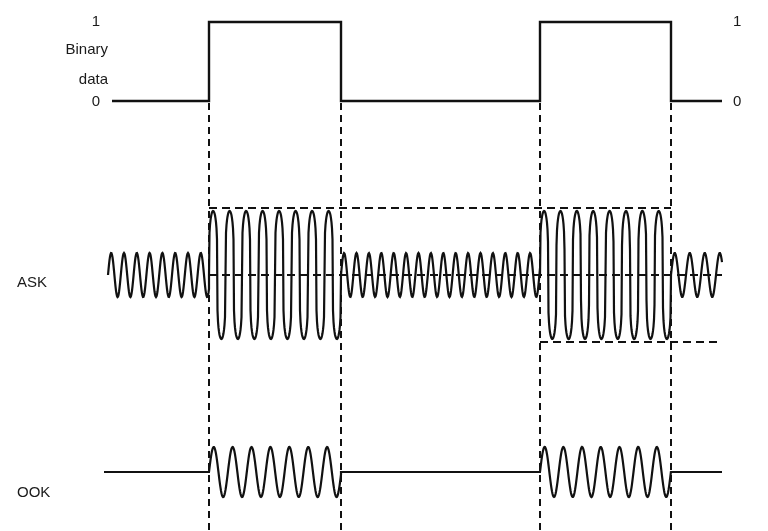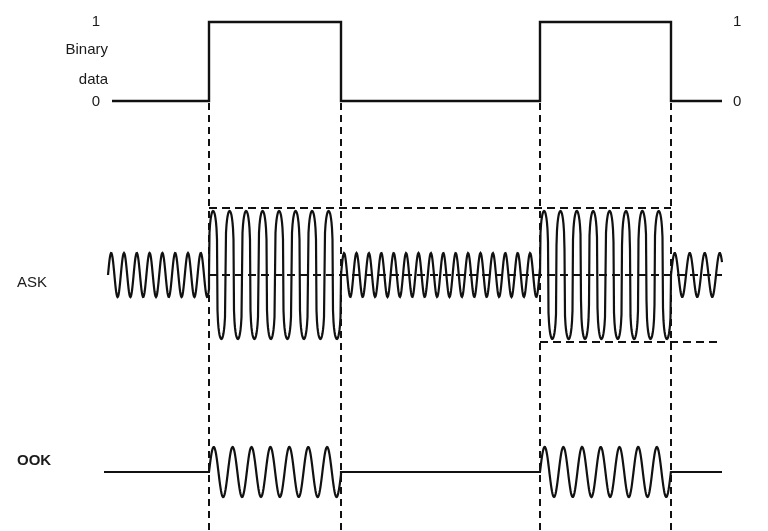--- a/index.html
+++ b/index.html
@@ -29,13 +29,13 @@
   <path id="ook-wave" fill="none" stroke="#111" stroke-width="2.2" d="M104 472 L209 472 L209.0 472.0 L209.5 467.9 L210.0 463.8 L210.5 460.0 L211.0 456.6 L211.5 453.5 L212.0 451.0 L212.5 449.0 L213.0 447.7 L213.5 447.1 L214.0 447.1 L214.5 447.8 L215.0 449.2 L215.5 451.2 L216.0 453.8 L216.5 456.9 L217.0 460.4 L217.5 464.2 L218.0 468.3 L218.5 472.4 L219.0 476.5 L219.5 480.6 L220.0 484.3 L220.5 487.7 L221.0 490.7 L221.5 493.2 L222.0 495.1 L222.5 496.4 L223.0 497.0 L223.5 496.9 L224.0 496.1 L224.5 494.6 L225.0 492.5 L225.5 489.9 L226.0 486.8 L226.5 483.2 L227.0 479.4 L227.5 475.3 L228.0 471.2 L228.5 467.0 L229.0 463.1 L229.5 459.3 L230.0 455.9 L230.5 453.0 L231.0 450.6 L231.5 448.7 L232.0 447.5 L232.5 447.0 L233.0 447.2 L233.5 448.1 L234.0 449.6 L234.5 451.7 L235.0 454.4 L235.5 457.6 L236.0 461.2 L236.5 465.0 L237.0 469.1 L237.5 473.2 L238.0 477.4 L238.5 481.3 L239.0 485.0 L239.5 488.4 L240.0 491.3 L240.5 493.7 L241.0 495.4 L241.5 496.5 L242.0 497.0 L242.5 496.8 L243.0 495.8 L243.5 494.2 L244.0 492.1 L244.5 489.3 L245.0 486.1 L245.5 482.5 L246.0 478.6 L246.5 474.5 L247.0 470.3 L247.5 466.2 L248.0 462.3 L248.5 458.6 L249.0 455.3 L249.5 452.5 L250.0 450.1 L250.5 448.4 L251.0 447.4 L251.5 447.0 L252.0 447.3 L252.5 448.3 L253.0 449.9 L253.5 452.2 L254.0 455.0 L254.5 458.3 L255.0 461.9 L255.5 465.8 L256.0 469.9 L256.5 474.1 L257.0 478.2 L257.5 482.1 L258.0 485.7 L258.5 489.0 L259.0 491.8 L259.5 494.1 L260.0 495.7 L260.5 496.7 L261.0 497.0 L261.5 496.6 L262.0 495.6 L262.5 493.9 L263.0 491.5 L263.5 488.7 L264.0 485.4 L264.5 481.7 L265.0 477.8 L265.5 473.7 L266.0 469.5 L266.5 465.4 L267.0 461.5 L267.5 457.9 L268.0 454.7 L268.5 451.9 L269.0 449.8 L269.5 448.2 L270.0 447.2 L270.5 447.0 L271.0 447.5 L271.5 448.6 L272.0 450.3 L272.5 452.7 L273.0 455.6 L273.5 459.0 L274.0 462.7 L274.5 466.6 L275.0 470.8 L275.5 474.9 L276.0 479.0 L276.5 482.8 L277.0 486.4 L277.5 489.6 L278.0 492.3 L278.5 494.4 L279.0 495.9 L279.5 496.8 L280.0 497.0 L280.5 496.5 L281.0 495.3 L281.5 493.4 L282.0 491.0 L282.5 488.1 L283.0 484.7 L283.5 480.9 L284.0 477.0 L284.5 472.8 L285.0 468.7 L285.5 464.6 L286.0 460.8 L286.5 457.2 L287.0 454.1 L287.5 451.5 L288.0 449.4 L288.5 447.9 L289.0 447.1 L289.5 447.0 L290.0 447.6 L290.5 448.9 L291.0 450.8 L291.5 453.3 L292.0 456.3 L292.5 459.7 L293.0 463.4 L293.5 467.5 L294.0 471.6 L294.5 475.7 L295.0 479.8 L295.5 483.6 L296.0 487.1 L296.5 490.2 L297.0 492.8 L297.5 494.8 L298.0 496.2 L298.5 496.9 L299.0 496.9 L299.5 496.3 L300.0 495.0 L300.5 493.0 L301.0 490.5 L301.5 487.4 L302.0 484.0 L302.5 480.2 L303.0 476.1 L303.5 472.0 L304.0 467.9 L304.5 463.8 L305.0 460.0 L305.5 456.6 L306.0 453.5 L306.5 451.0 L307.0 449.0 L307.5 447.7 L308.0 447.1 L308.5 447.1 L309.0 447.8 L309.5 449.2 L310.0 451.2 L310.5 453.8 L311.0 456.9 L311.5 460.4 L312.0 464.2 L312.5 468.3 L313.0 472.4 L313.5 476.5 L314.0 480.6 L314.5 484.3 L315.0 487.7 L315.5 490.7 L316.0 493.2 L316.5 495.1 L317.0 496.4 L317.5 497.0 L318.0 496.9 L318.5 496.1 L319.0 494.6 L319.5 492.5 L320.0 489.9 L320.5 486.8 L321.0 483.2 L321.5 479.4 L322.0 475.3 L322.5 471.2 L323.0 467.0 L323.5 463.1 L324.0 459.3 L324.5 455.9 L325.0 453.0 L325.5 450.6 L326.0 448.7 L326.5 447.5 L327.0 447.0 L327.5 447.2 L328.0 448.1 L328.5 449.6 L329.0 451.7 L329.5 454.4 L330.0 457.6 L330.5 461.2 L331.0 465.0 L331.5 469.1 L332.0 473.2 L332.5 477.4 L333.0 481.3 L333.5 485.0 L334.0 488.4 L334.5 491.3 L335.0 493.7 L335.5 495.4 L336.0 496.5 L336.5 497.0 L337.0 496.8 L337.5 495.8 L338.0 494.2 L338.5 492.1 L339.0 489.3 L339.5 486.1 L340.0 482.5 L340.5 478.6 L341.0 474.5 L341 472 L540 472 L540.0 472.0 L540.5 467.8 L541.0 463.8 L541.5 459.9 L542.0 456.4 L542.5 453.4 L543.0 450.9 L543.5 448.9 L544.0 447.6 L544.5 447.0 L545.0 447.1 L545.5 448.0 L546.0 449.4 L546.5 451.6 L547.0 454.2 L547.5 457.4 L548.0 461.0 L548.5 465.0 L549.0 469.1 L549.5 473.3 L550.0 477.4 L550.5 481.4 L551.0 485.2 L551.5 488.5 L552.0 491.4 L552.5 493.8 L553.0 495.5 L553.5 496.6 L554.0 497.0 L554.5 496.7 L555.0 495.7 L555.5 494.0 L556.0 491.7 L556.5 488.8 L557.0 485.5 L557.5 481.8 L558.0 477.8 L558.5 473.7 L559.0 469.5 L559.5 465.4 L560.0 461.4 L560.5 457.8 L561.0 454.5 L561.5 451.8 L562.0 449.6 L562.5 448.1 L563.0 447.2 L563.5 447.0 L564.0 447.5 L564.5 448.8 L565.0 450.6 L565.5 453.1 L566.0 456.1 L566.5 459.6 L567.0 463.4 L567.5 467.4 L568.0 471.6 L568.5 475.8 L569.0 479.8 L569.5 483.7 L570.0 487.2 L570.5 490.3 L571.0 492.9 L571.5 494.9 L572.0 496.3 L572.5 496.9 L573.0 496.9 L573.5 496.2 L574.0 494.7 L574.5 492.7 L575.0 490.0 L575.5 486.9 L576.0 483.3 L576.5 479.4 L577.0 475.3 L577.5 471.2 L578.0 467.0 L578.5 463.0 L579.0 459.2 L579.5 455.8 L580.0 452.8 L580.5 450.4 L581.0 448.6 L581.5 447.5 L582.0 447.0 L582.5 447.3 L583.0 448.2 L583.5 449.8 L584.0 452.0 L584.5 454.8 L585.0 458.1 L585.5 461.8 L586.0 465.8 L586.5 469.9 L587.0 474.1 L587.5 478.2 L588.0 482.2 L588.5 485.9 L589.0 489.2 L589.5 492.0 L590.0 494.2 L590.5 495.8 L591.0 496.7 L591.5 497.0 L592.0 496.5 L592.5 495.4 L593.0 493.6 L593.5 491.2 L594.0 488.2 L594.5 484.8 L595.0 481.0 L595.5 477.0 L596.0 472.8 L596.5 468.7 L597.0 464.6 L597.5 460.7 L598.0 457.1 L598.5 454.0 L599.0 451.3 L599.5 449.3 L600.0 447.8 L600.5 447.1 L601.0 447.1 L601.5 447.7 L602.0 449.1 L602.5 451.1 L603.0 453.7 L603.5 456.8 L604.0 460.3 L604.5 464.2 L605.0 468.2 L605.5 472.4 L606.0 476.6 L606.5 480.6 L607.0 484.4 L607.5 487.9 L608.0 490.9 L608.5 493.4 L609.0 495.2 L609.5 496.5 L610.0 497.0 L610.5 496.8 L611.0 495.9 L611.5 494.4 L612.0 492.2 L612.5 489.5 L613.0 486.2 L613.5 482.6 L614.0 478.6 L614.5 474.5 L615.0 470.3 L615.5 466.2 L616.0 462.2 L616.5 458.5 L617.0 455.2 L617.5 452.3 L618.0 450.0 L618.5 448.3 L619.0 447.3 L619.5 447.0 L620.0 447.4 L620.5 448.5 L621.0 450.2 L621.5 452.6 L622.0 455.5 L622.5 458.8 L623.0 462.6 L623.5 466.6 L624.0 470.7 L624.5 474.9 L625.0 479.0 L625.5 483.0 L626.0 486.6 L626.5 489.8 L627.0 492.4 L627.5 494.6 L628.0 496.0 L628.5 496.9 L629.0 497.0 L629.5 496.4 L630.0 495.1 L630.5 493.1 L631.0 490.6 L631.5 487.6 L632.0 484.1 L632.5 480.2 L633.0 476.2 L633.5 472.0 L634.0 467.8 L634.5 463.8 L635.0 459.9 L635.5 456.4 L636.0 453.4 L636.5 450.9 L637.0 448.9 L637.5 447.6 L638.0 447.0 L638.5 447.1 L639.0 448.0 L639.5 449.4 L640.0 451.6 L640.5 454.2 L641.0 457.4 L641.5 461.0 L642.0 465.0 L642.5 469.1 L643.0 473.3 L643.5 477.4 L644.0 481.4 L644.5 485.2 L645.0 488.5 L645.5 491.4 L646.0 493.8 L646.5 495.5 L647.0 496.6 L647.5 497.0 L648.0 496.7 L648.5 495.7 L649.0 494.0 L649.5 491.7 L650.0 488.8 L650.5 485.5 L651.0 481.8 L651.5 477.8 L652.0 473.7 L652.5 469.5 L653.0 465.4 L653.5 461.4 L654.0 457.8 L654.5 454.5 L655.0 451.8 L655.5 449.6 L656.0 448.1 L656.5 447.2 L657.0 447.0 L657.5 447.5 L658.0 448.8 L658.5 450.6 L659.0 453.1 L659.5 456.1 L660.0 459.6 L660.5 463.4 L661.0 467.4 L661.5 471.6 L662.0 475.8 L662.5 479.8 L663.0 483.7 L663.5 487.2 L664.0 490.3 L664.5 492.9 L665.0 494.9 L665.5 496.3 L666.0 496.9 L666.5 496.9 L667.0 496.2 L667.5 494.7 L668.0 492.7 L668.5 490.0 L669.0 486.9 L669.5 483.3 L670.0 479.4 L670.5 475.3 L671.0 471.2 L671 472 L722 472"></path>
 </svg>
 
 <div class="lbl lbl-r" style="left:40px; top:13px; width:60px;">1</div>
 <div class="lbl lbl-r" style="left:40px; top:41px; width:68px;">Binary</div>
 <div class="lbl lbl-r" style="left:40px; top:60px; width:68px;margin-top:11px;">data</div>
 <div class="lbl lbl-r" style="left:40px; top:93px; width:60px;">0</div>
 <div class="lbl" style="left:733px; top:13px;">1</div>
 <div class="lbl" style="left:733px; top:93px;">0</div>
 <div class="lbl" style="left:17px; top:274px;">ASK</div>
-<div class="lbl" style="left:17px; top:452px;font-weight:bold;">OOK</div>
+<div class="lbl" style="left:17px; top:484px;">OOK</div>
 
 </body></html>

